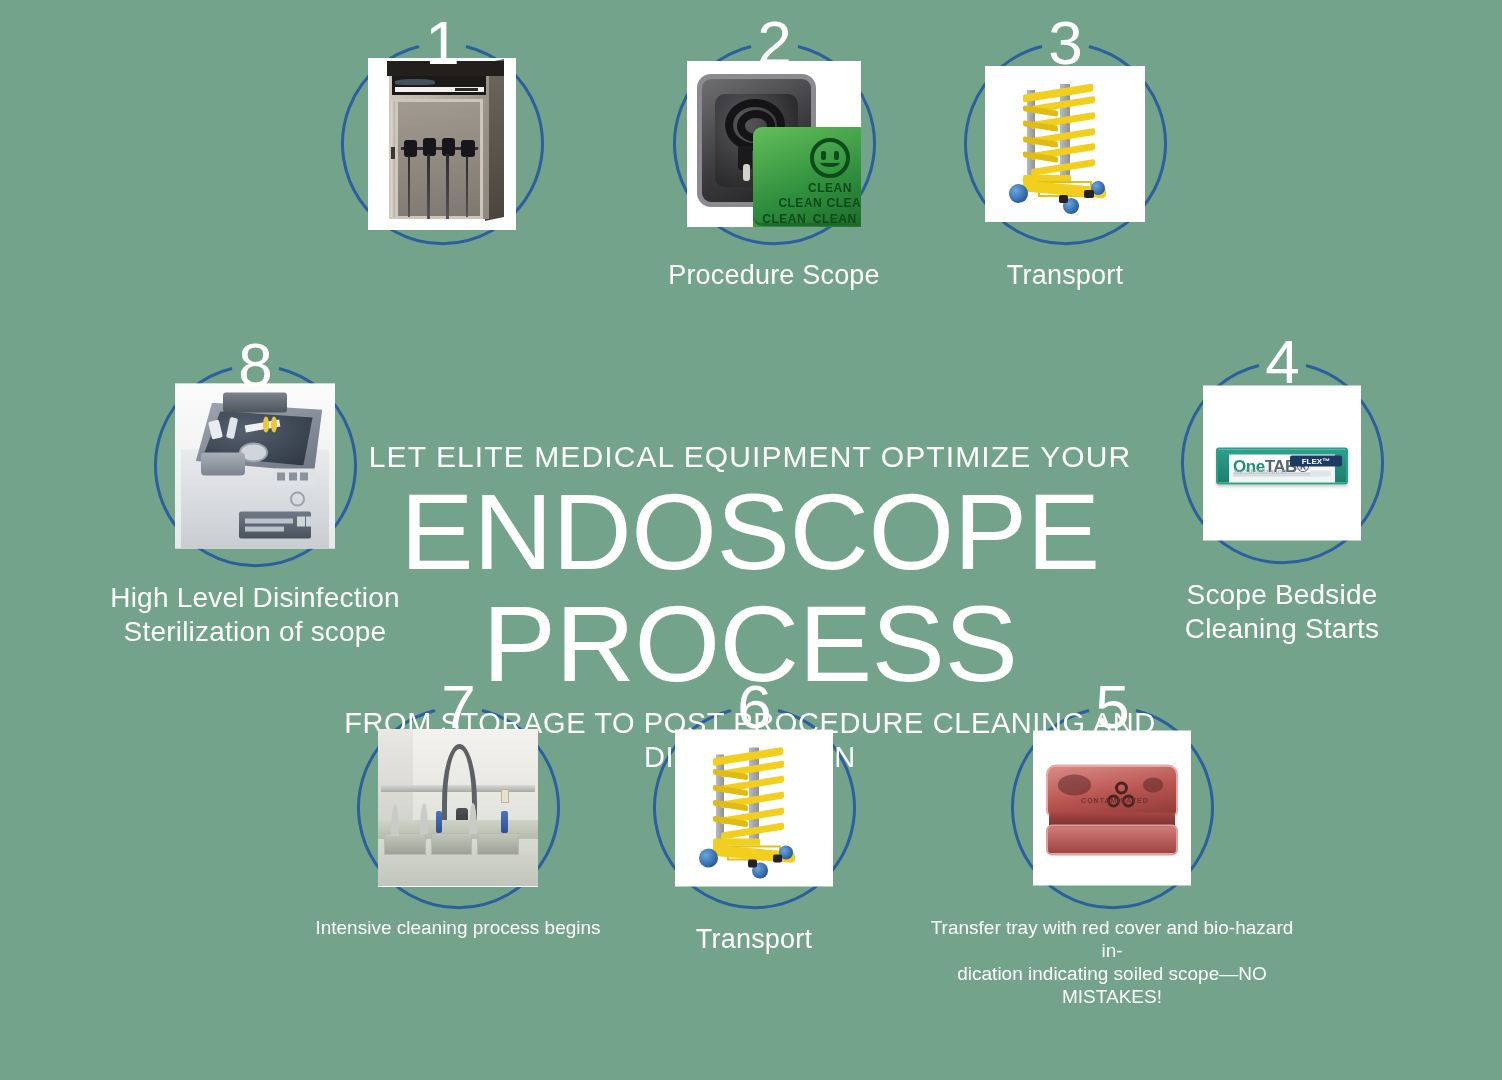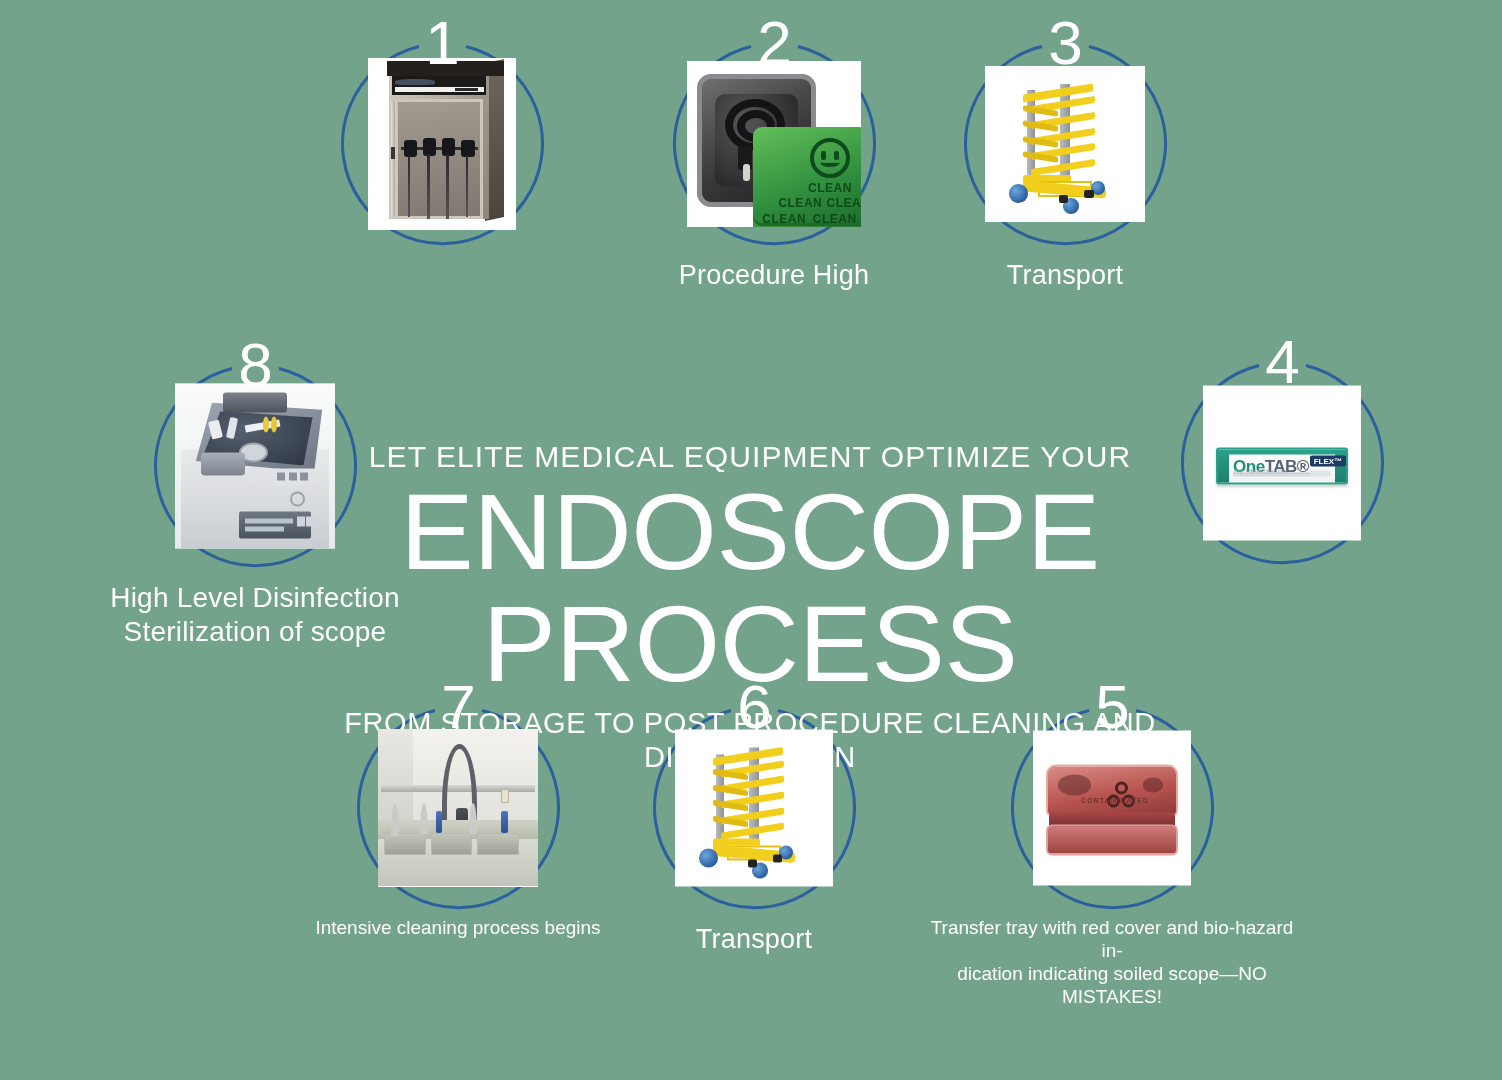--- a/index.html
+++ b/index.html
@@ -178,22 +178,22 @@
   .sachet-lcap{position:absolute; left:0; top:0; width:9%; height:100%;
             background: linear-gradient(180deg,#2aa08a,#1d7f6d);}
   .sachet-rcap{position:absolute; right:0; top:0; width:9%; height:100%;
             background: linear-gradient(180deg,#2aa08a,#1d7f6d);}
   .sachet-topstrip{position:absolute; left:9%; right:9%; top:0; height:16%;
             background:#2aa08a;}
   .sachet-txt{position:absolute; left:12%; top:22%; font-family:"Liberation Sans", sans-serif;
             font-weight:bold; font-size:17px; letter-spacing:-.5px; white-space:nowrap;}
   .sachet-txt .one{color:#1f8f78;} .sachet-txt .tab{color:#5a6472;}
   .sachet-flex{position:absolute; left:56%; top:20%; background:#1d3a63; color:#fff;
-            font-size:8px; font-weight:bold; padding:1px 4px; border-radius:2px;
-            font-family:"Liberation Sans", sans-serif; white-space:nowrap;margin-left:20px;}
+            font-size:8px; font-weight:bold; padding:1px 12px; border-radius:2px;
+            font-family:"Liberation Sans", sans-serif; white-space:nowrap;}
   .sachet-by{position:absolute; left:13%; top:52%; font-size:8px; color:#9aa4ad;
             font-family:"Liberation Sans", sans-serif; white-space:nowrap;}
   .sachet-fine{position:absolute; left:12%; top:70%; right:18%; height:2px; background:#c5cdd3;}
   .sachet-fine2{position:absolute; left:12%; top:78%; right:26%; height:2px; background:#d3dade;}
   .sachet-badge{position:absolute; right:12%; top:66%; width:16%; height:16%;
             background:#dfe6ea; border-radius:2px;}
 
   
   .red-lid { position:absolute; left:8%; top:22%; width:84%; height:34%;
             background: linear-gradient(170deg,#d98b86,#b85450 55%,#8e3a39);
@@ -299,21 +299,21 @@
             </div>
             <div class="cleanword" style="right:14%; top:56%;">CLEAN</div>
             <div class="cleanword" style="left:22%; top:72%;">CLEAN</div>
             <div class="cleanword" style="left:64%; top:72%;">CLEAN</div>
             <div class="cleanword" style="left:8%; top:88%;">CLEAN</div>
             <div class="cleanword" style="left:52%; top:88%;">CLEAN</div>
           </div>
         </div>
       </div>
     </div>
-    <div class="step-label">Procedure High</div>
+    <div class="step-label">Procedure Scope</div>
   </div>
 
   <div class="step" style="left:925px; top:36px;">
     <div class="step-ring-wrap">
       <svg class="ring-svg" viewBox="0 0 215 215">
         <path d="M 84 10.5 A 100 100 0 1 0 131 10.5" fill="none" stroke="#2b5f9e" stroke-width="3"></path>
       </svg>
       <div class="step-number">3</div>
       <div class="photo-box" style="width:160px;height:156px;">
         <div class="photo">
@@ -361,20 +361,22 @@
             </div>
             <div class="sachet-flex">FLEX™</div>
             <div class="sachet-by">by Sterilization</div>
             <div class="sachet-fine"></div>
             <div class="sachet-fine2"></div>
             <div class="sachet-badge"></div>
           </div>
         </div>
       </div>
     </div>
+    <div class="step-label big" style="white-space:pre-line;">Scope Bedside
+Cleaning Starts</div>
     <div class="step-sub"></div>
   </div>
 
   <div class="step" style="left:922px; top:700px; width:380px;">
     <div class="step-ring-wrap">
       <svg class="ring-svg" viewBox="0 0 215 215">
         <path d="M 84 10.5 A 100 100 0 1 0 131 10.5" fill="none" stroke="#2b5f9e" stroke-width="3"></path>
       </svg>
       <div class="step-number">5</div>
       <div class="photo-box" style="width:158px;height:155px;">

